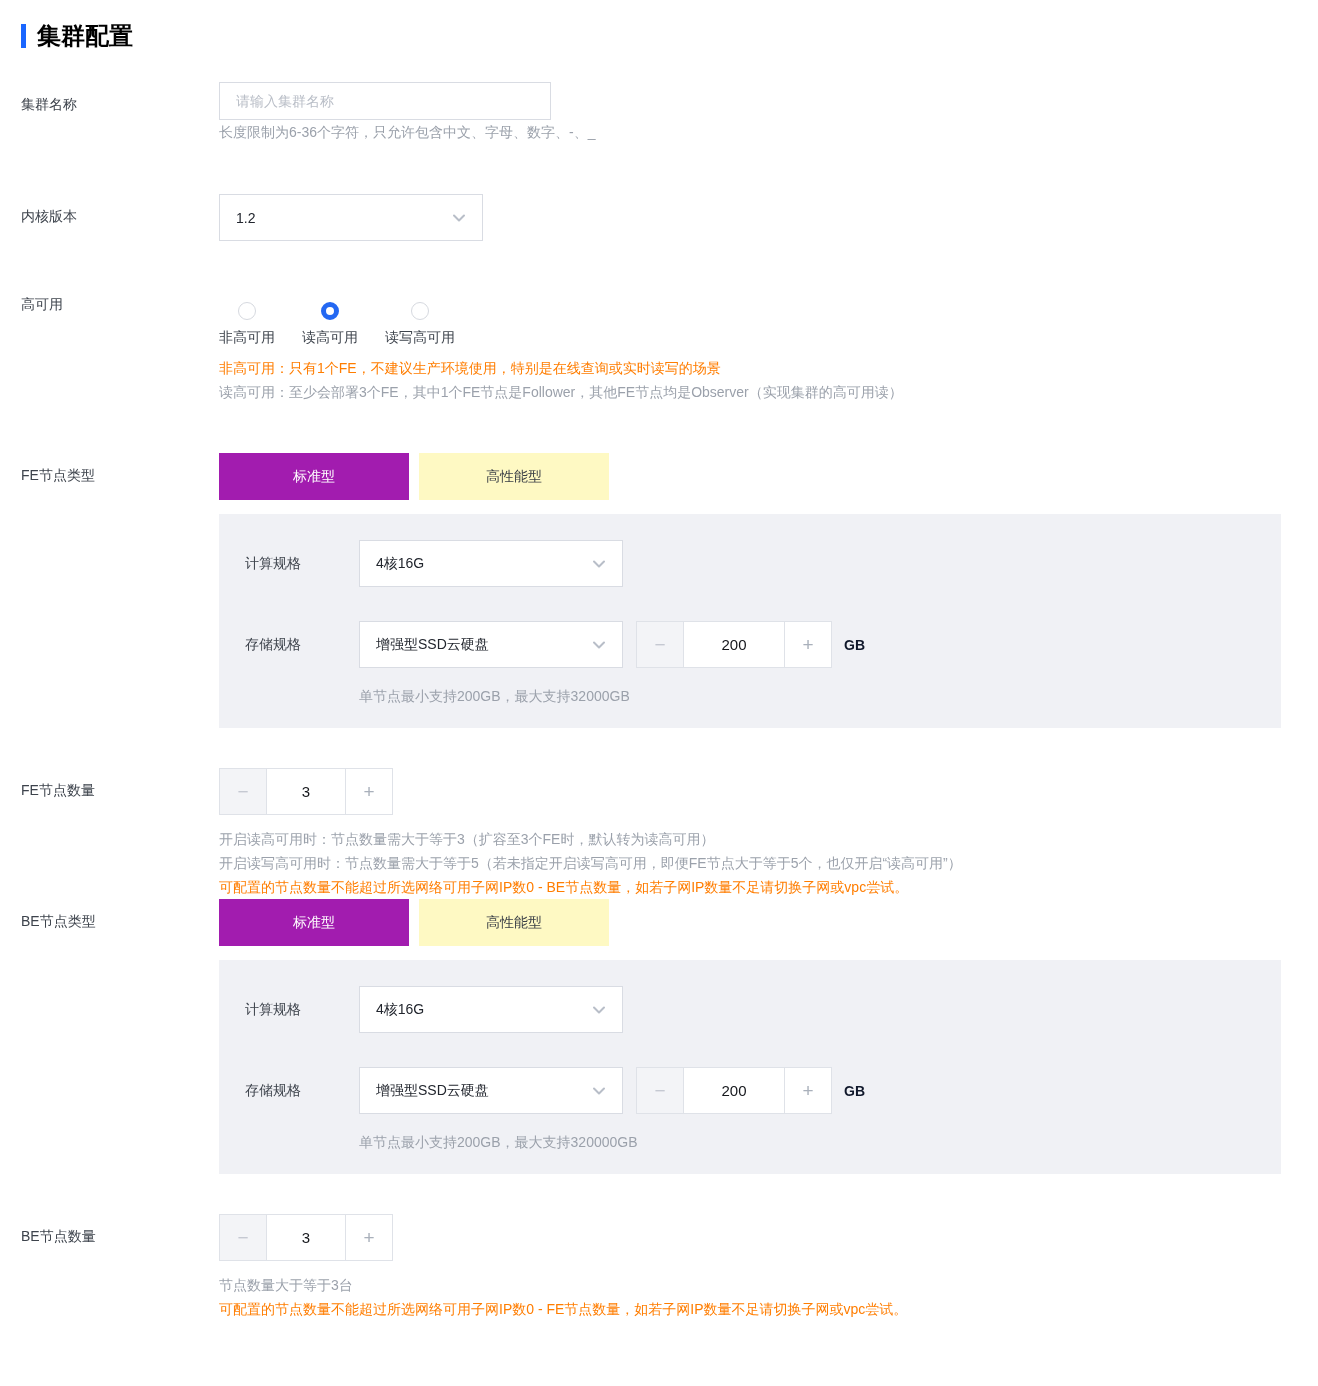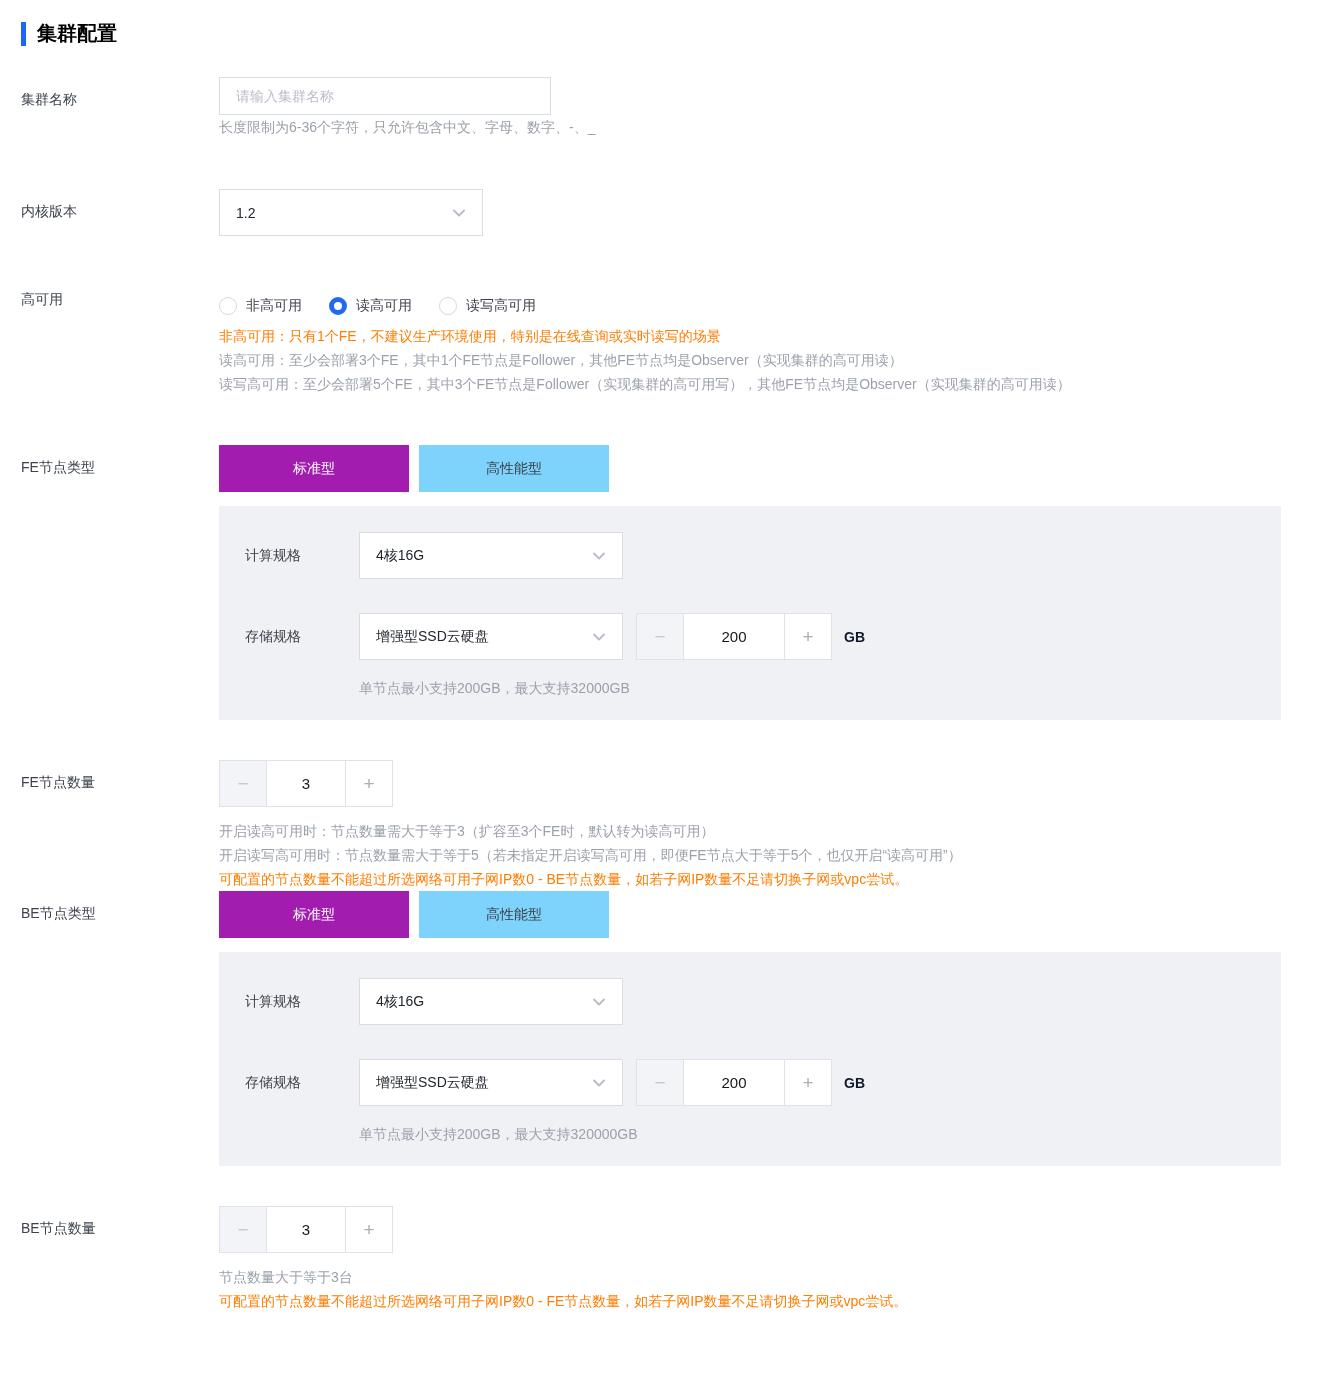--- a/index.html
+++ b/index.html
@@ -6,21 +6,21 @@
   html,body { background:#fff; }
   body {
     width:1318px; min-height:1386px;
     font-family:"Liberation Sans","DejaVu Sans",sans-serif;
     font-size:14px; color:#3d434c;
     padding:18px 21px 20px 21px;
   }
   
   .section-title { display:flex; align-items:center; gap:11px; margin:2px 0 30px 0; }
   .accent-bar { width:5px; height:24px; background:#1a66ff; flex:none; }
-  .page-title { font-size:20px; font-weight:700; color:#000; }
+  .page-title { font-size:24px; font-weight:700; color:#000; }
 
   
   .form-row { display:flex; align-items:flex-start; }
   .row-label { width:198px; flex:none; font-size:14px; color:#3d434c; padding-top:14px; }
   .row-label.top { padding-top:2px; }
   .row-content { flex:1; min-width:0; }
 
   .mb-name { margin-bottom:50px; }
   .mb-kernel { margin-bottom:53px; }
   .mb-ha { margin-bottom:49px; }
@@ -42,33 +42,33 @@
   .select-value { font-size:14px; color:#22262e; }
   .chevron { width:14px; height:14px; flex:none; }
   .chevron polyline { fill:none; stroke:#b8bec8; stroke-width:2; stroke-linecap:round; stroke-linejoin:round; }
 
   .hint { font-size:14px; color:#9ba1ab; line-height:24px; }
   .hint-line { font-size:14px; color:#9ba1ab; line-height:24px; }
   .hint-line.warning { color:#ff7d00; }
 
   
   .radio-group { display:flex; gap:27px; padding-top:8px; }
-  .radio-option { display:flex; align-items:center; gap:9px; cursor:pointer; }
+  .radio-option { display:flex; align-items:center; gap:9px; cursor:pointer;flex-direction:column; }
   .radio {
     width:18px; height:18px; border-radius:50%;
     border:1px solid #d6d9df; background:#fff; flex:none;
   }
   .radio.on { border:5px solid #2468f2; }
   .radio-label { font-size:14px; color:#3d434c; }
   .ha-hints { margin-top:9px; }
 
   
   .tabs { display:flex; gap:10px; }
   .tab {
-    width:190px; height:47px; background:#7dd3fc; color:#3a3f46;
+    width:190px; height:47px; background:#fef9c3; color:#3a3f46;
     display:flex; align-items:center; justify-content:center;
     font-size:14px; cursor:pointer;
   }
   .tab.on { background:#a21caf; color:#fff; }
 
   
   .spec-panel {
     width:1062px; background:#f0f1f5; margin-top:14px;
     padding:26px 0 22px 26px;
   }
@@ -140,21 +140,20 @@
           <span class="radio-label">读高可用</span>
         </label>
         <label class="radio-option">
           <span class="radio"></span>
           <span class="radio-label">读写高可用</span>
         </label>
       </div>
       <div class="ha-hints">
         <div class="hint-line warning">非高可用：只有1个FE，不建议生产环境使用，特别是在线查询或实时读写的场景</div>
         <div class="hint-line">读高可用：至少会部署3个FE，其中1个FE节点是Follower，其他FE节点均是Observer（实现集群的高可用读）</div>
-        <div class="hint-line">读写高可用：至少会部署5个FE，其中3个FE节点是Follower（实现集群的高可用写），其他FE节点均是Observer（实现集群的高可用读）</div>
       </div>
     </div>
   </div>
 
   <div class="form-row mb-type">
     <div class="row-label">FE节点类型</div>
     <div class="row-content">
       <div class="tabs">
         <div class="tab on">标准型</div>
         <div class="tab">高性能型</div>

